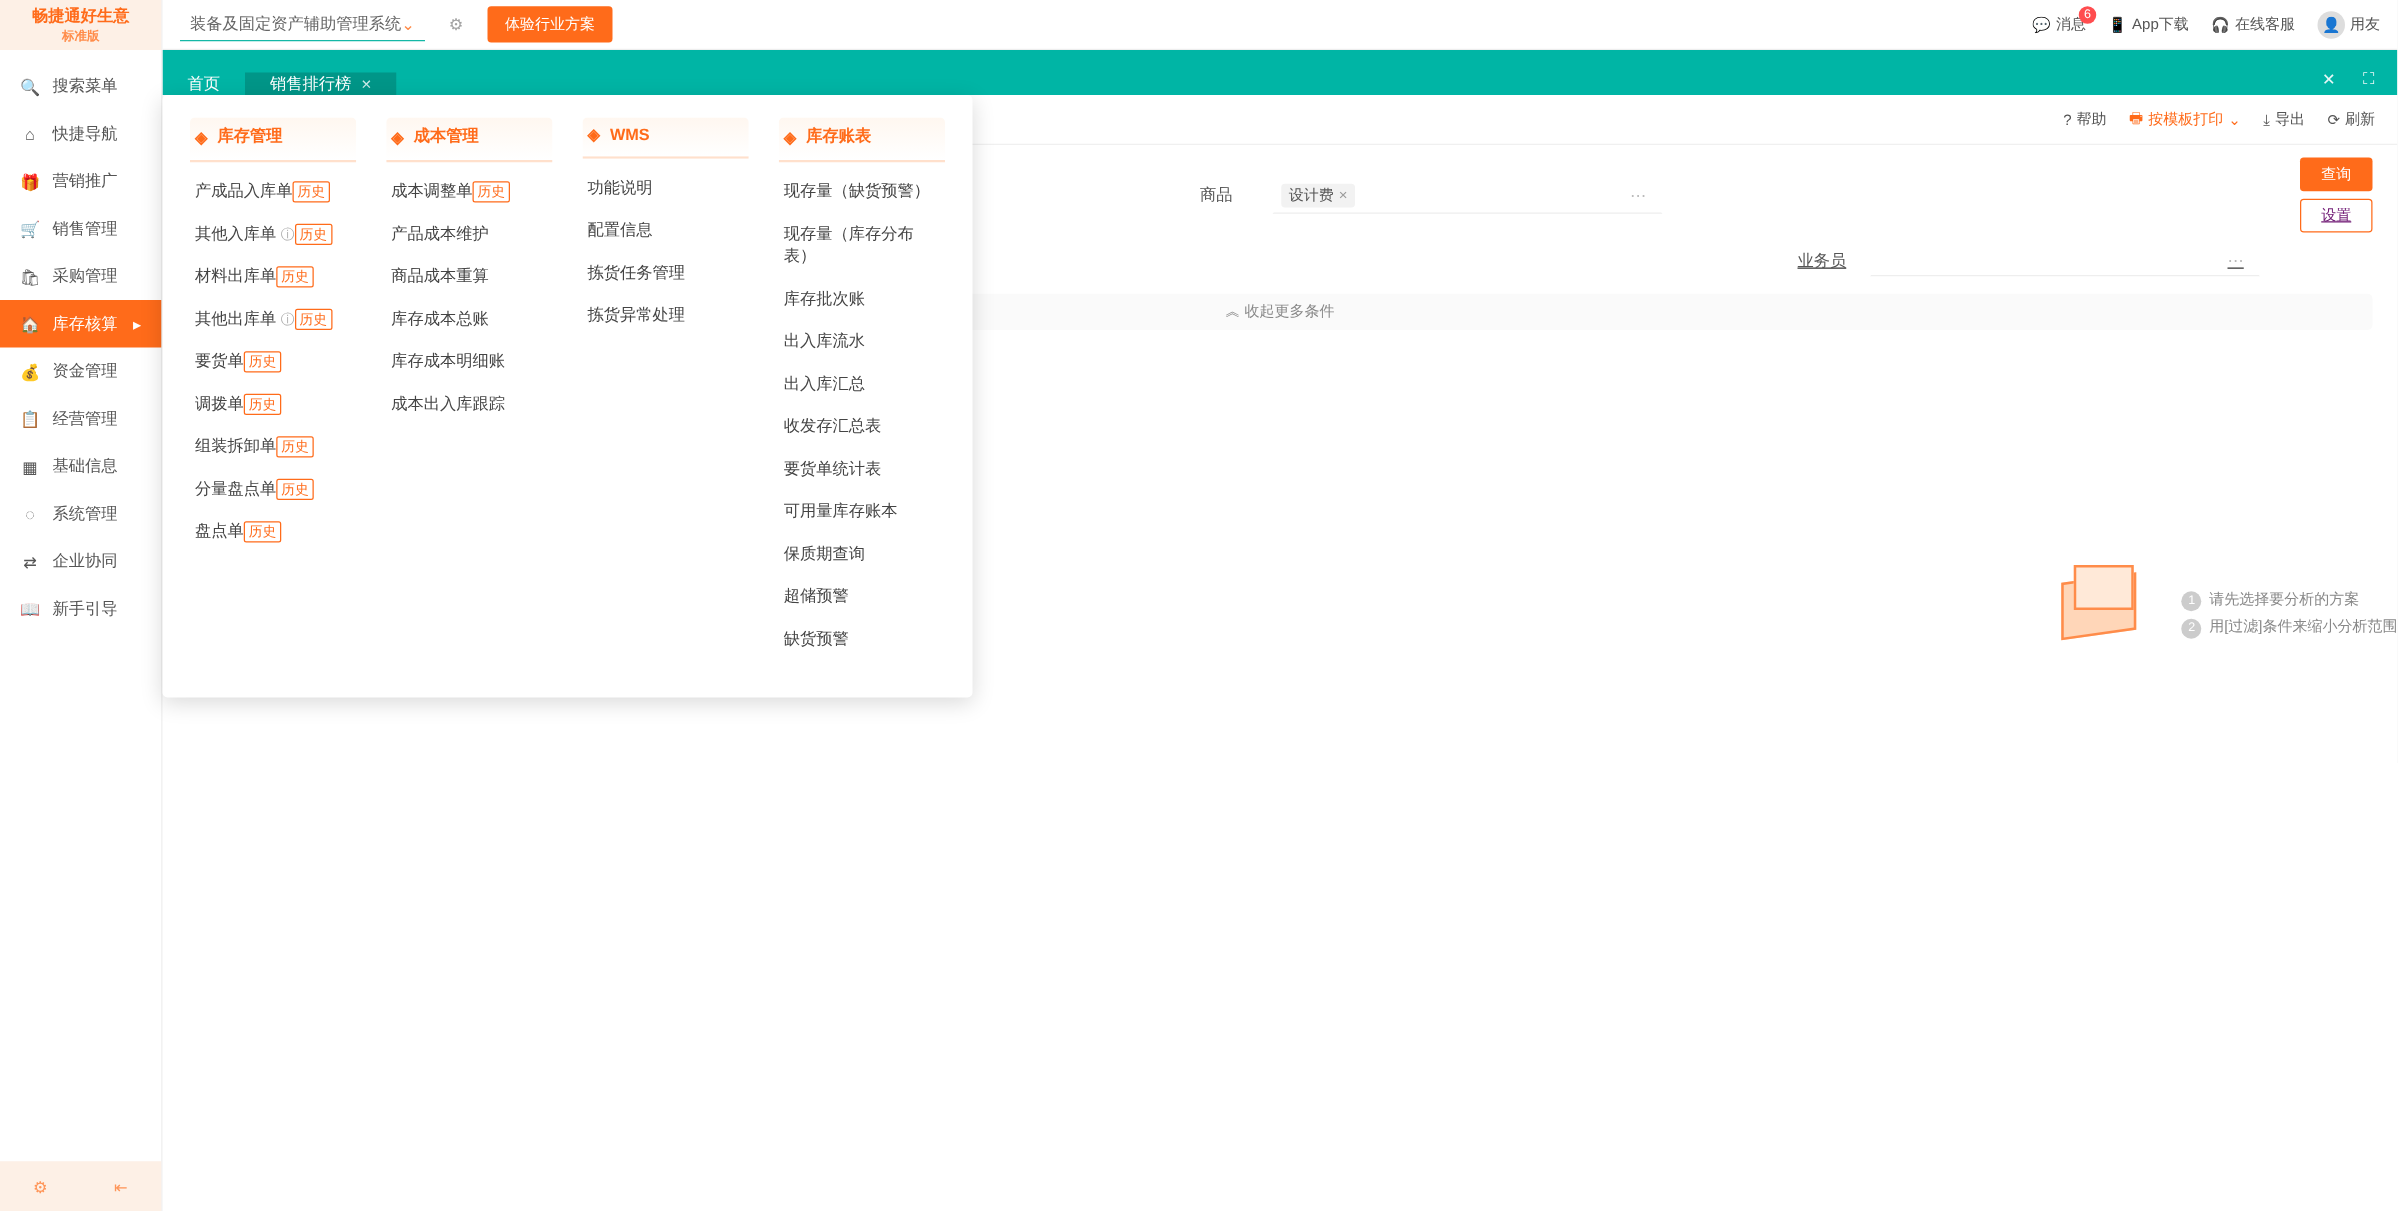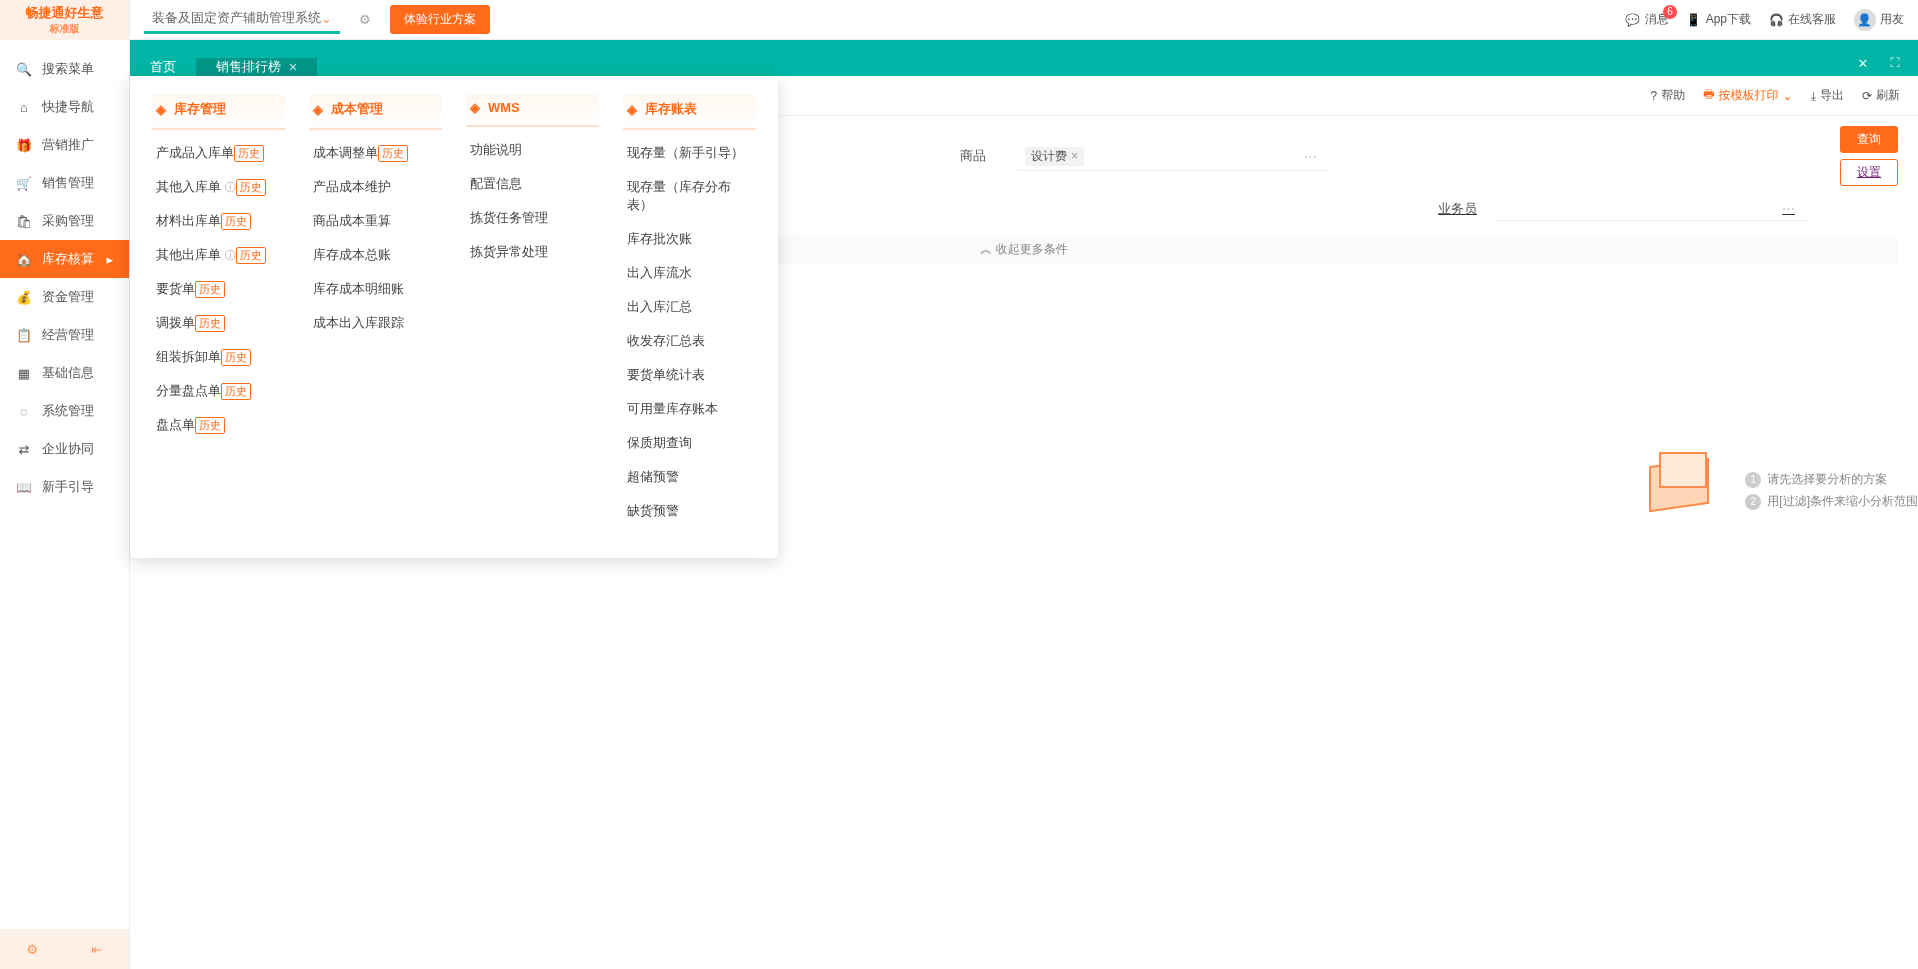--- a/index.html
+++ b/index.html
@@ -8,21 +8,21 @@
 .sidebar { width: 130px; background: #fff; display: flex; flex-direction: column; border-right: 1px solid #eee; }
 .logo { height: 40px; background: #fdf0e6; display: flex; flex-direction: column; align-items: center; justify-content: center; color: #ff6b1a; font-weight: bold; font-size: 13px; }
 .logo-sub { font-size: 10px; color: #ff8c4a; }
 .nav { flex: 1; padding-top: 10px; }
 .nav-item { display: flex; align-items: center; gap: 10px; padding: 10px 16px; cursor: pointer; color: #555; }
 .nav-item.active { background: #ff6b1a; color: #fff; }
 .nav-icon { width: 16px; height: 16px; display: inline-flex; align-items: center; justify-content: center; }
 .sidebar-footer { height: 40px; background: #fdf0e6; display: flex; align-items: center; justify-content: space-around; color: #ff8c4a; }
 .main { flex: 1; display: flex; flex-direction: column; overflow: hidden; }
 .topbar { height: 40px; background: #fff; display: flex; align-items: center; padding: 0 14px; gap: 12px; border-bottom: 1px solid #eee; }
-.dropdown { min-width: 190px; border-bottom: 3px solid #14b8a6; padding: 4px 8px; color: #666; display: flex; align-items: center; justify-content: space-between; }
+.dropdown { min-width: 190px; border-bottom: 1px solid #14b8a6; padding: 4px 8px; color: #666; display: flex; align-items: center; justify-content: space-between; }
 .btn-orange { background: #ff6b1a; color: #fff; padding: 6px 14px; border-radius: 3px; border: none; cursor: pointer; font-size: 12px; text-align: center; }
 .top-right { margin-left: auto; display: flex; align-items: center; gap: 18px; color: #555; font-size: 12px; }
 .top-right .item { display: flex; align-items: center; gap: 4px; cursor: pointer; position: relative; }
 .badge { position: absolute; top: -6px; right: -8px; background: #ff4d4f; color: #fff; border-radius: 8px; font-size: 10px; padding: 0 4px; line-height: 14px; }
 .avatar { width: 22px; height: 22px; border-radius: 50%; background: #ddd; display: inline-flex; align-items: center; justify-content: center; color: #888; }
 .tabs-bar { height: 36px; background: #00b5a5; display: flex; align-items: flex-end; color: #fff; position: relative; }
 .tab { padding: 0 20px; display: flex; align-items: center; gap: 8px; cursor: pointer; font-size: 13px; }
 .tab.active { background: #009688; }
 .tab-close { font-size: 14px; opacity: 0.8; }
 .tabs-right { margin-left: auto; display: flex; align-items: center; gap: 6px; padding-right: 10px; }
@@ -330,21 +330,21 @@
         <div class="mm-item">
           <span>拣货异常处理</span>
         </div>
       </div>
       <div class="mm-col">
         <div class="mm-header">
           <span>◈</span>
           <span>库存账表</span>
         </div>
         <div class="mm-item">
-          <span>现存量（新手引导）</span>
+          <span>现存量（缺货预警）</span>
         </div>
         <div class="mm-item">
           <span>现存量（库存分布表）</span>
         </div>
         <div class="mm-item">
           <span>库存批次账</span>
         </div>
         <div class="mm-item">
           <span>出入库流水</span>
         </div>

